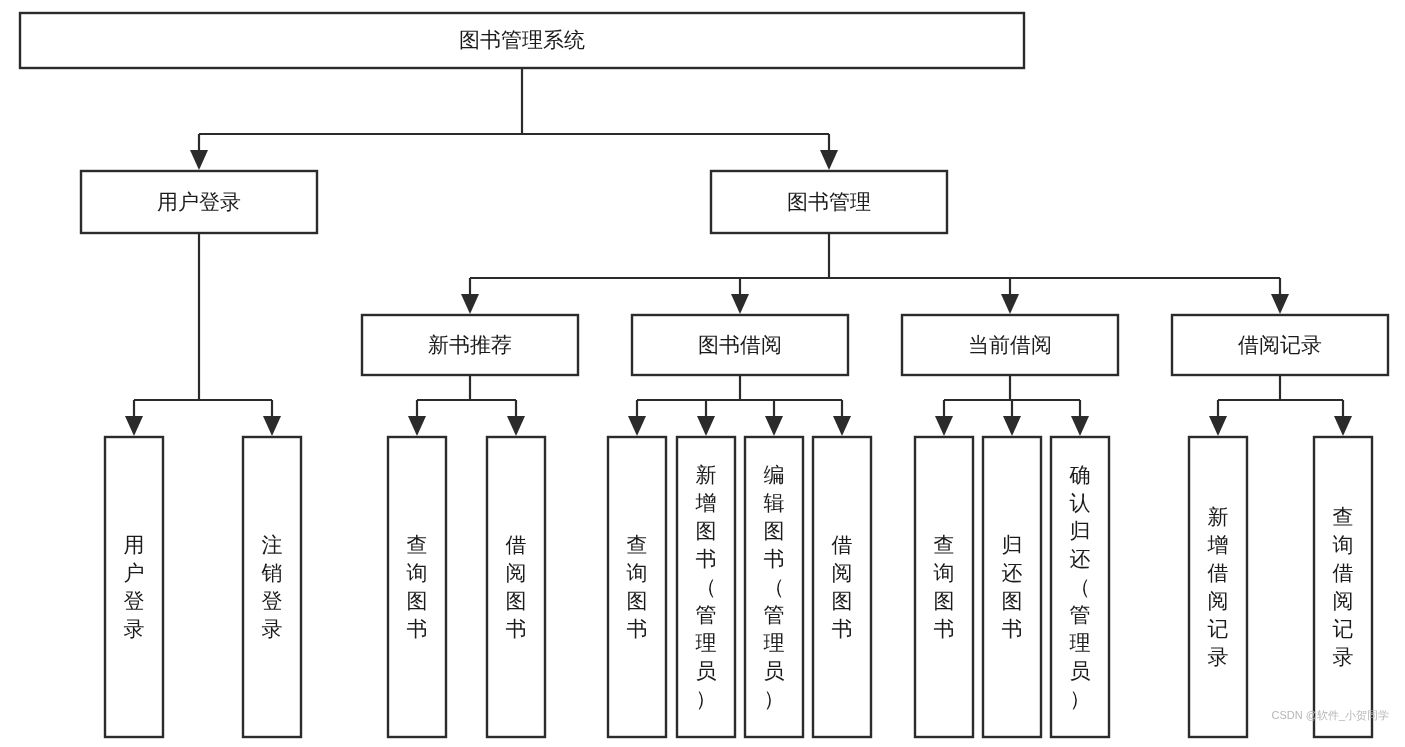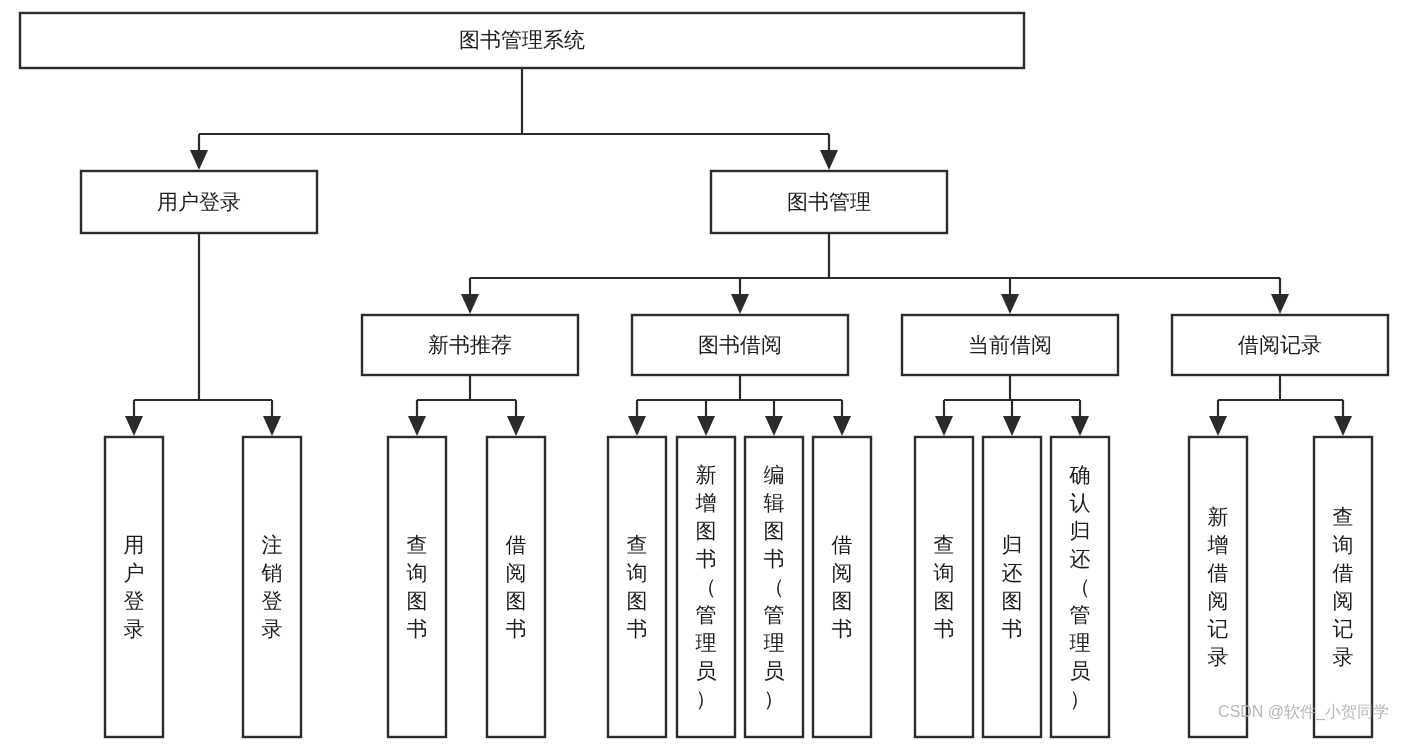--- a/index.html
+++ b/index.html
@@ -52,21 +52,21 @@
     font-family: "Liberation Sans", "DejaVu Sans", sans-serif;
     font-size: 21px;
     fill: #1b1b1b;
     text-anchor: middle;
   }
   .watermark-text {
     position: absolute;
     right: 16px;
     bottom: 6px;
     font-family: "Liberation Sans", "DejaVu Sans", sans-serif;
-    font-size: 16px;
+    font-size: 11px;
     color: #b6b6b6;
     white-space: nowrap;
     pointer-events: none;
     user-select: none;
   }
 </style>
 </head>
 <body>
 
 <div id="diagram-root">

